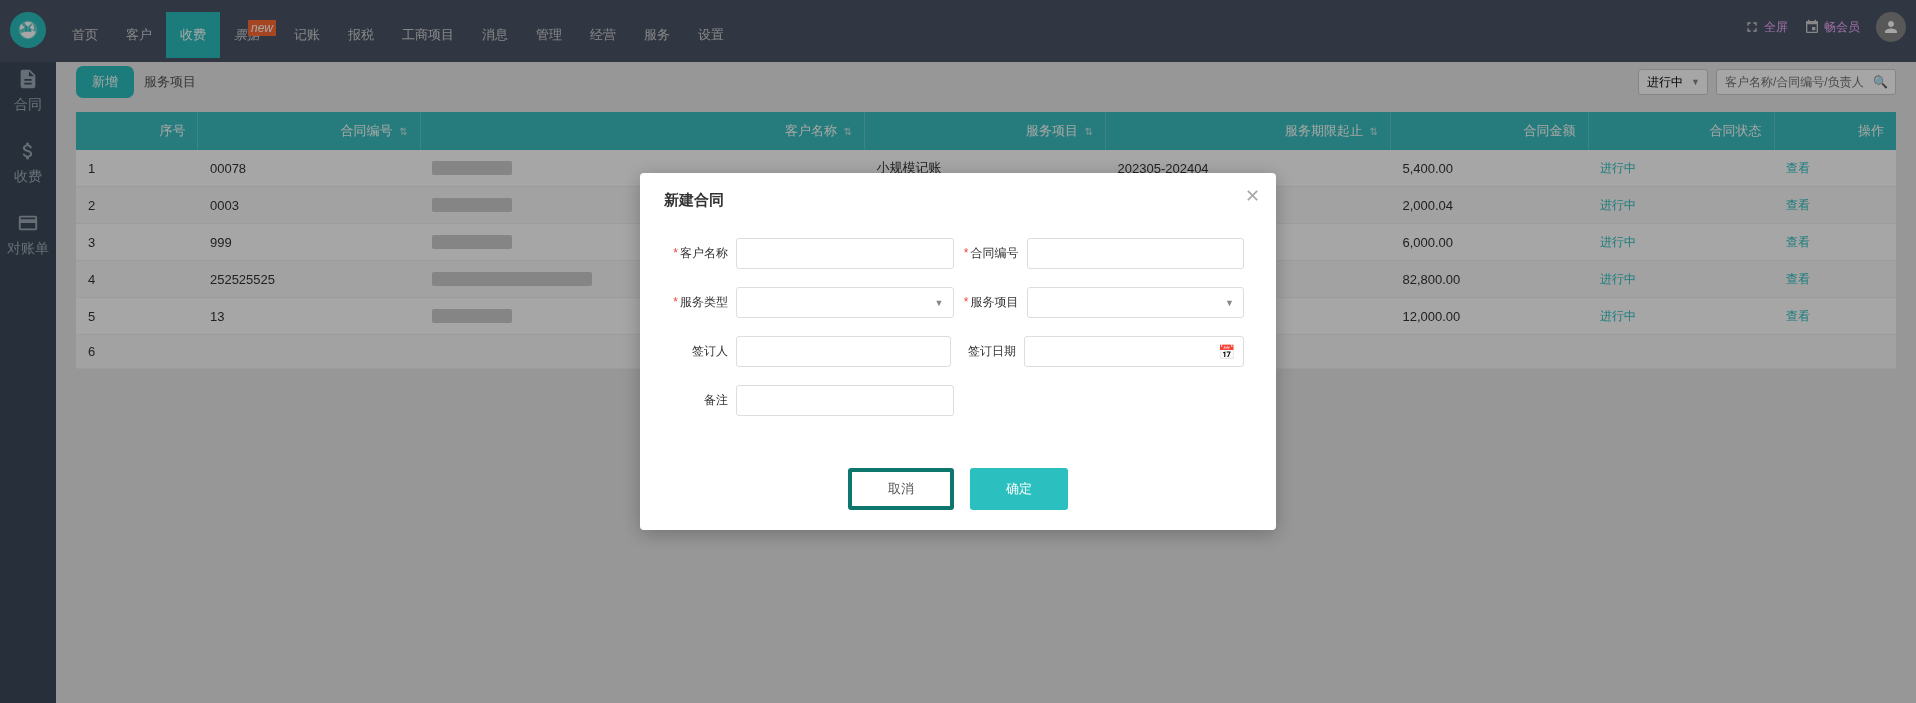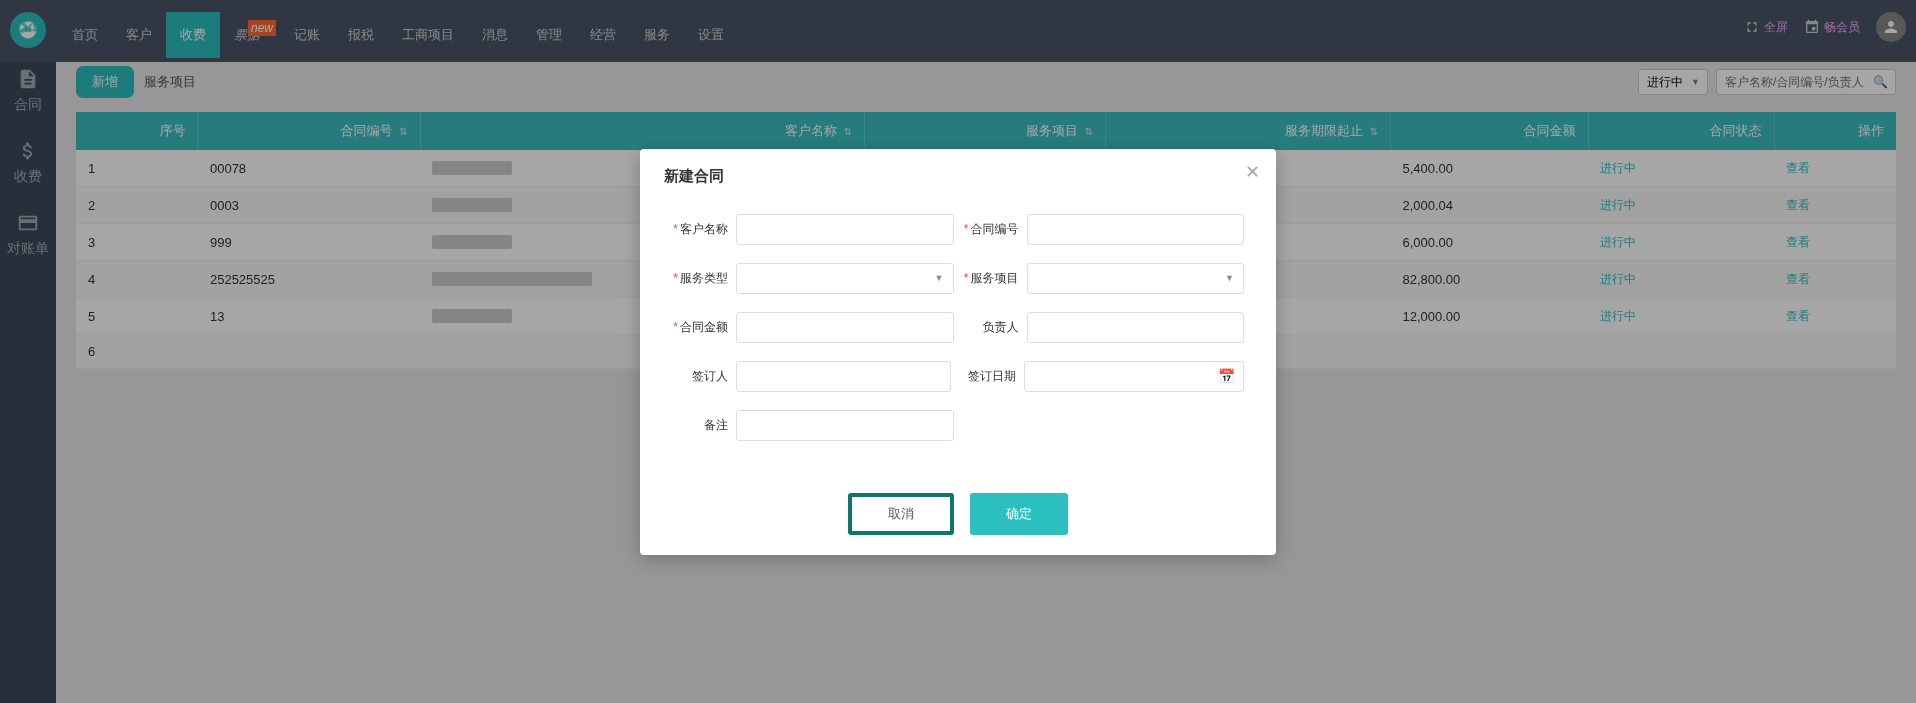--- a/index.html
+++ b/index.html
@@ -566,34 +566,20 @@
             <span class="required">*</span><span>服务项目</span>
           </label>
           <div class="form-select-wrap">
             <select class="form-select">
               <option value=""></option>
             </select>
           </div>
         </div>
       </div>
 
-      <div class="form-row">
-        <div class="form-group">
-          <label>
-            <span class="required">*</span><span>合同金额</span>
-          </label>
-          <input type="text" class="form-input" style="">
-        </div>
-        <div class="form-group">
-          <label>
-            <span>负责人</span>
-          </label>
-          <input type="text" class="form-input" style="">
-        </div>
-      </div>
 
       <div class="form-row">
         <div class="form-group">
           <label>
             <span>签订人</span>
           </label>
           <input type="text" class="form-input" style="">
         </div>
         <div class="form-group">
           <label>

